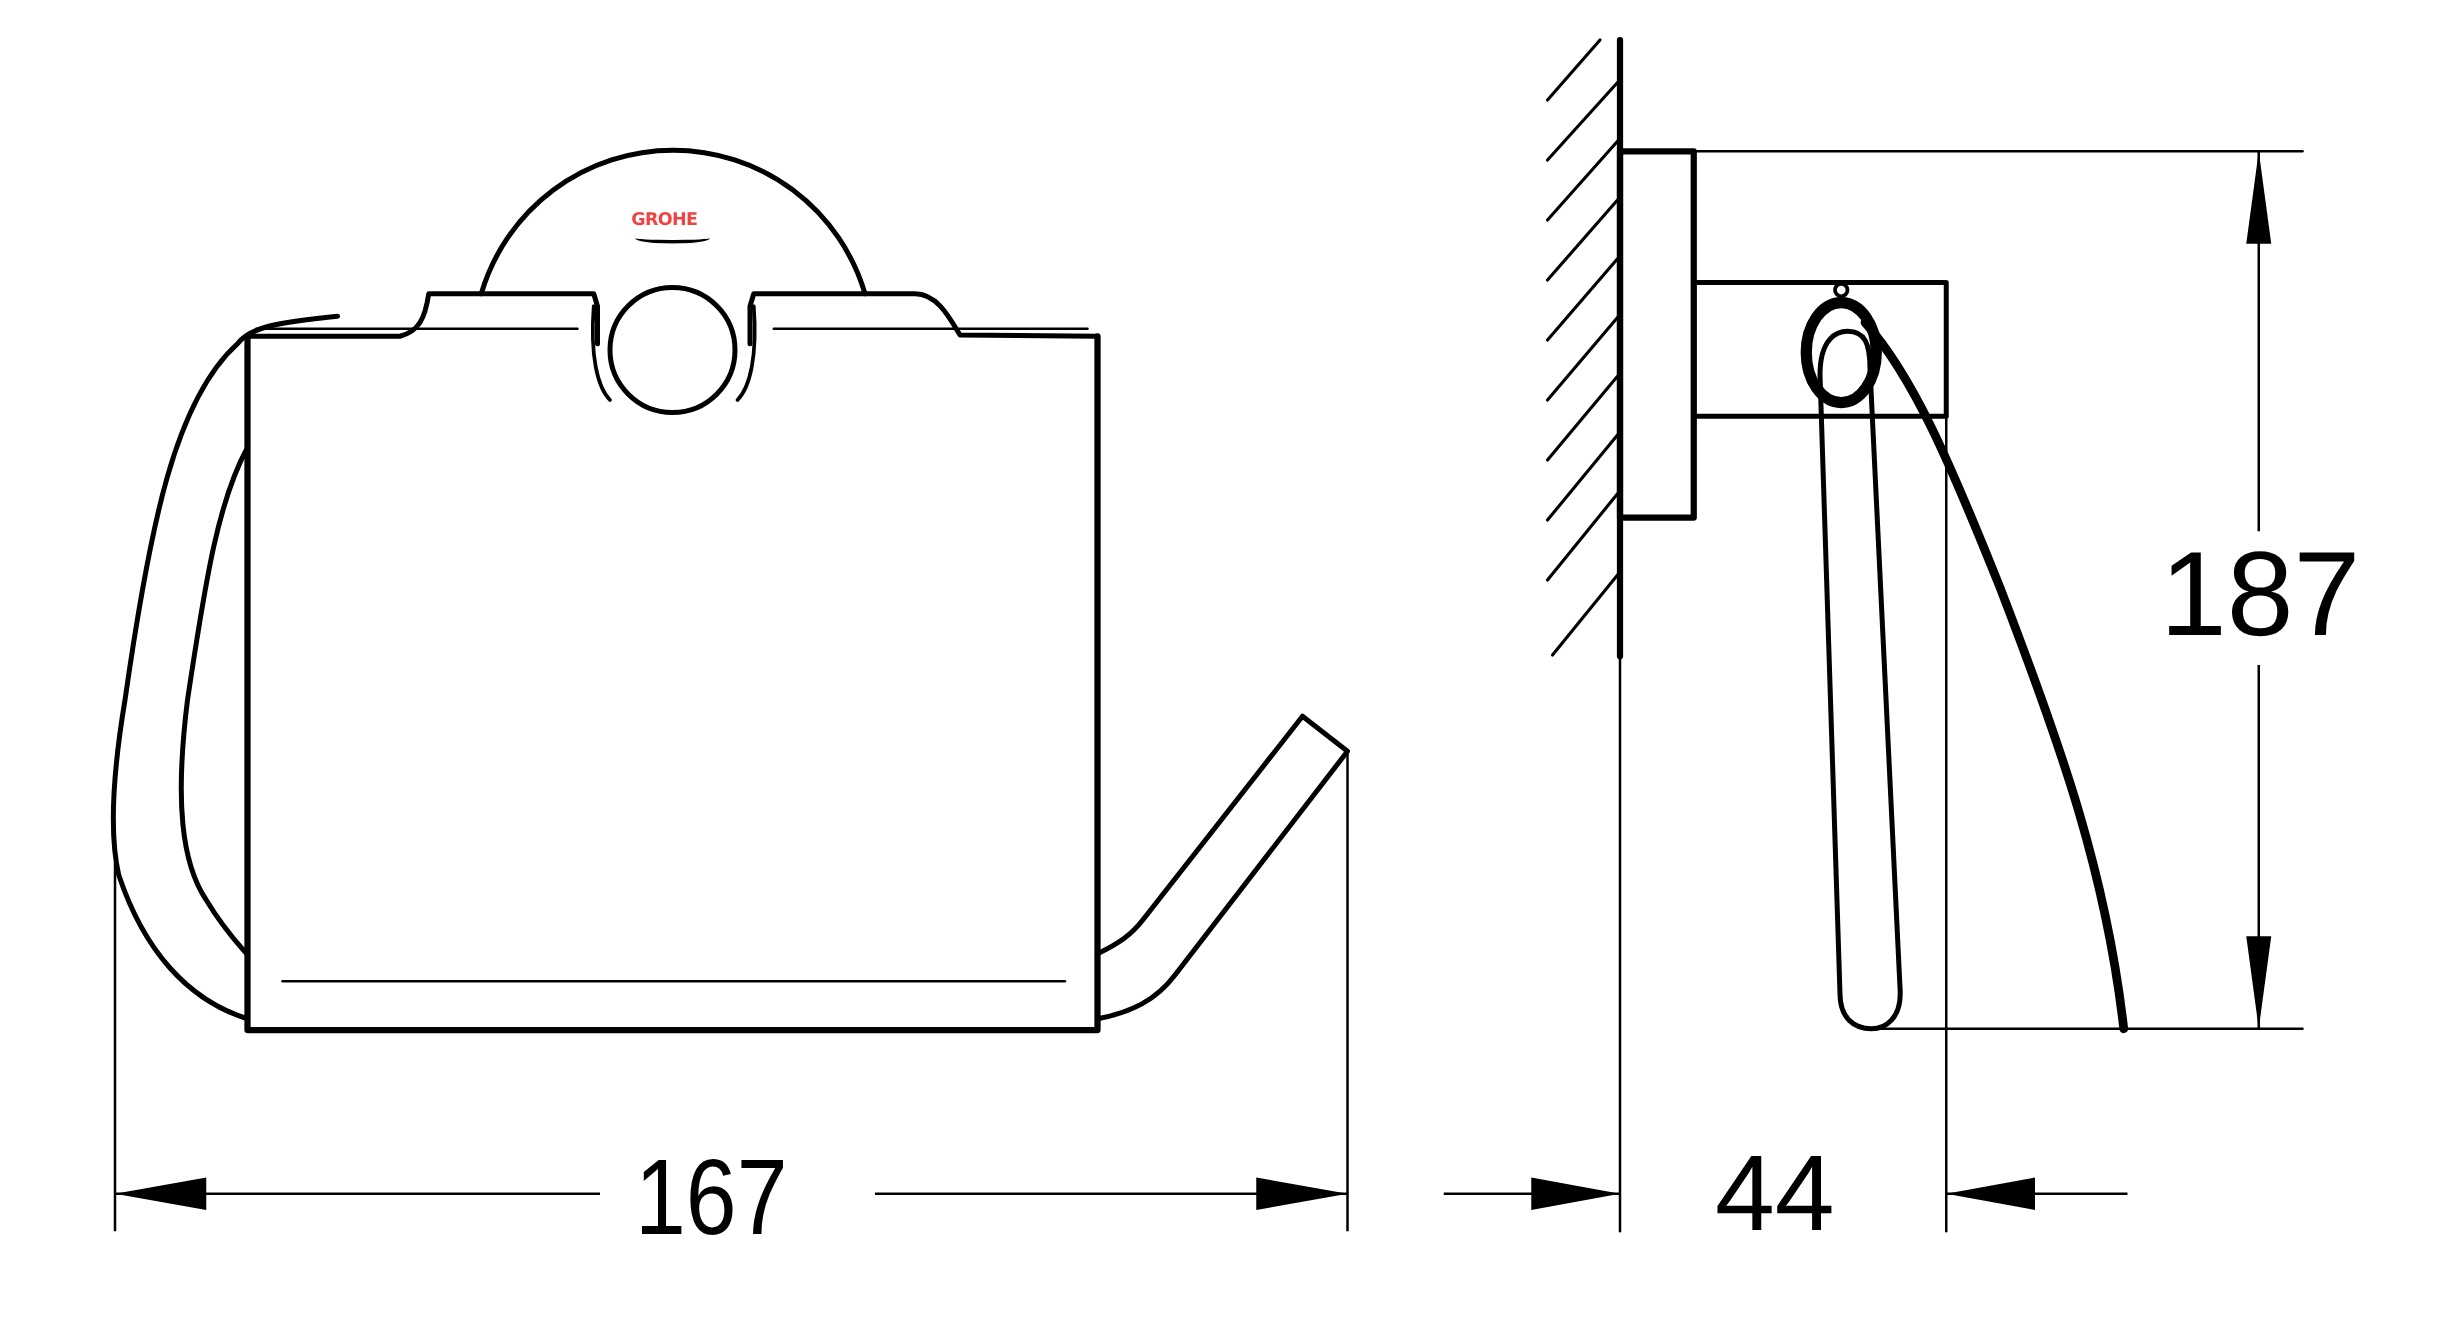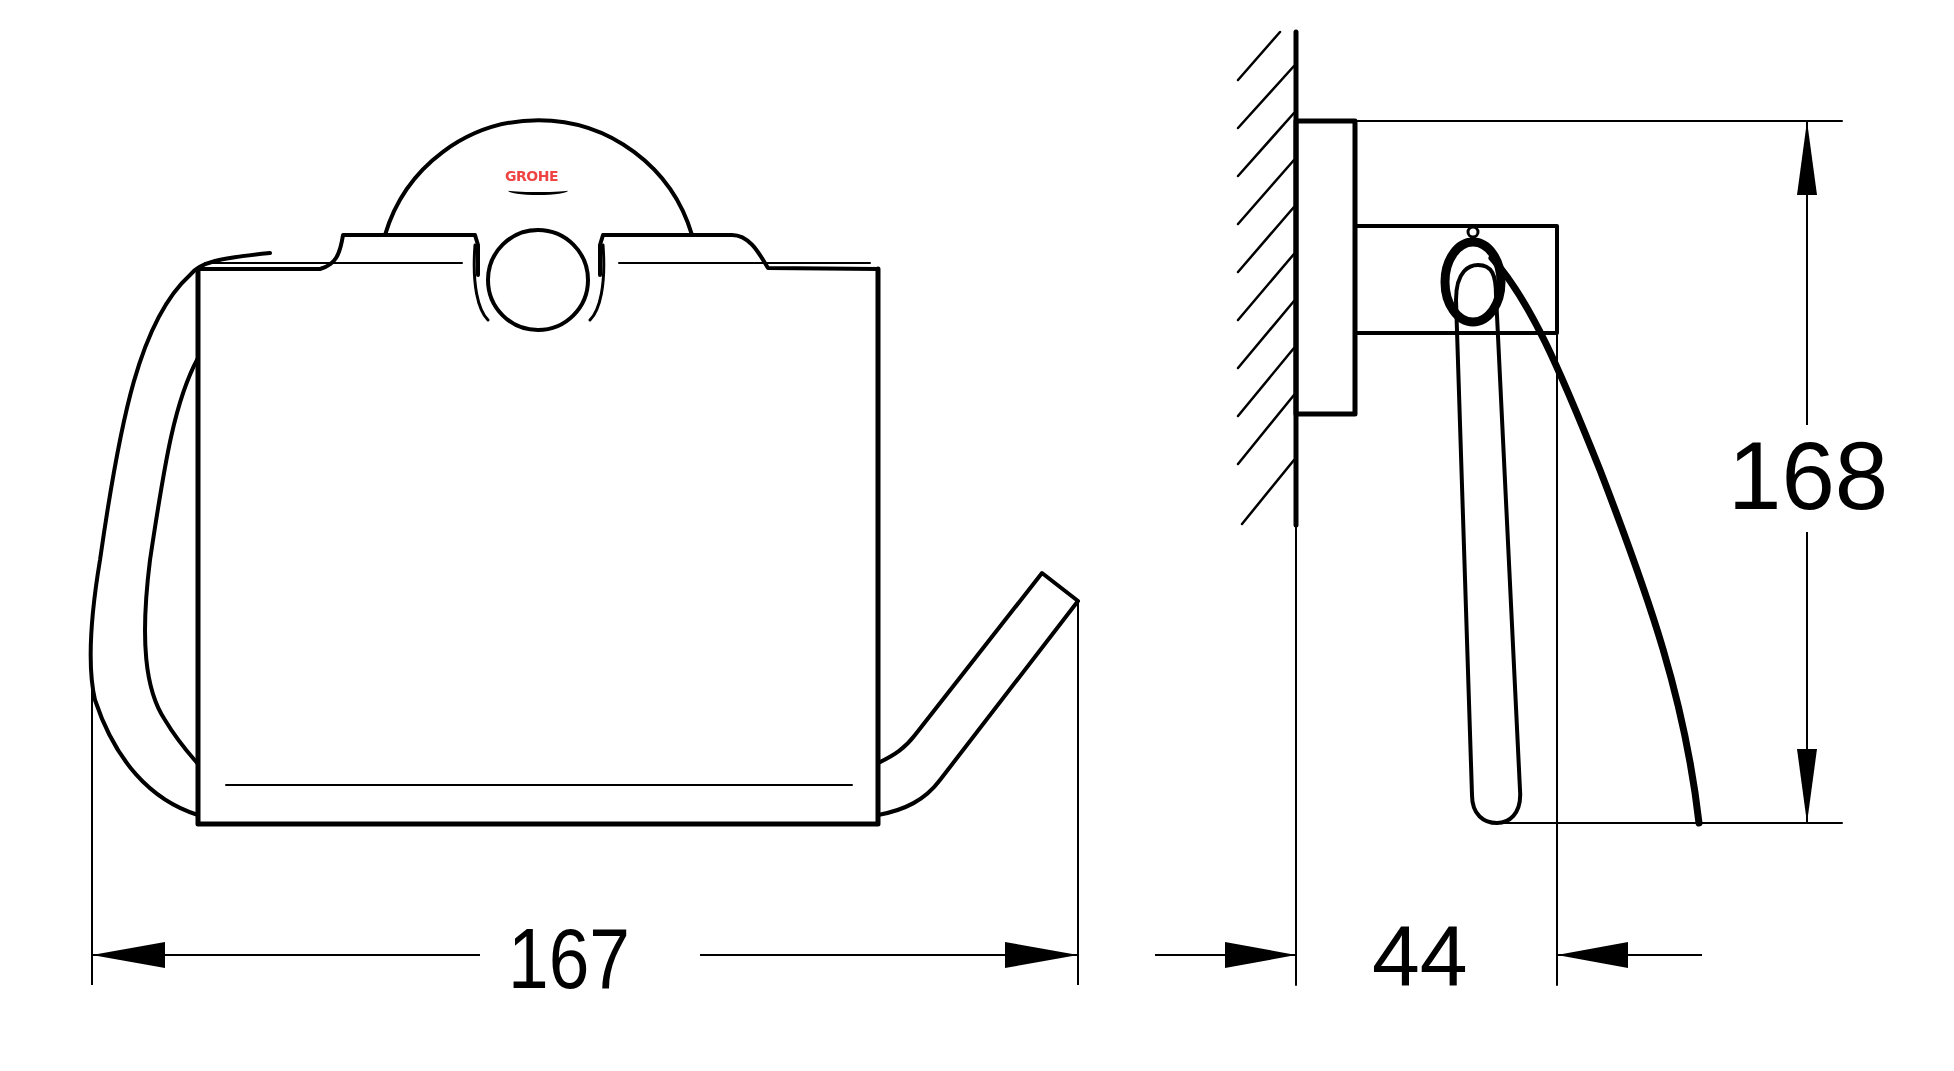--- a/index.html
+++ b/index.html
@@ -97,13 +97,13 @@
     <path d="M1296,955 L1225,942 L1225,968 Z" fill="#000" stroke="none"></path>
     <path d="M1557,955 L1628,942 L1628,968 Z" fill="#000" stroke="none"></path>
   </g>
 </svg>
 
 <div class="logo" style="left:505px;top:168px;">GROHE</div>
 <div style="position:absolute;left:508px;top:186px;width:60px;height:6px;border-bottom:3px solid #000;border-radius:0 0 50% 50%;"></div>
 
 <div class="dim-label" style="left:508px;top:915px;font-size:86px;transform:scaleX(0.85);transform-origin:left top;">167</div>
 <div class="dim-label" style="left:1372px;top:912px;font-size:86px;text-align:right;">44</div>
-<div class="dim-label" style="left:1728px;top:428px;font-size:96px;">168</div>
+<div class="dim-label" style="left:1728px;top:428px;font-size:96px;">187</div>
 
 </body></html>

